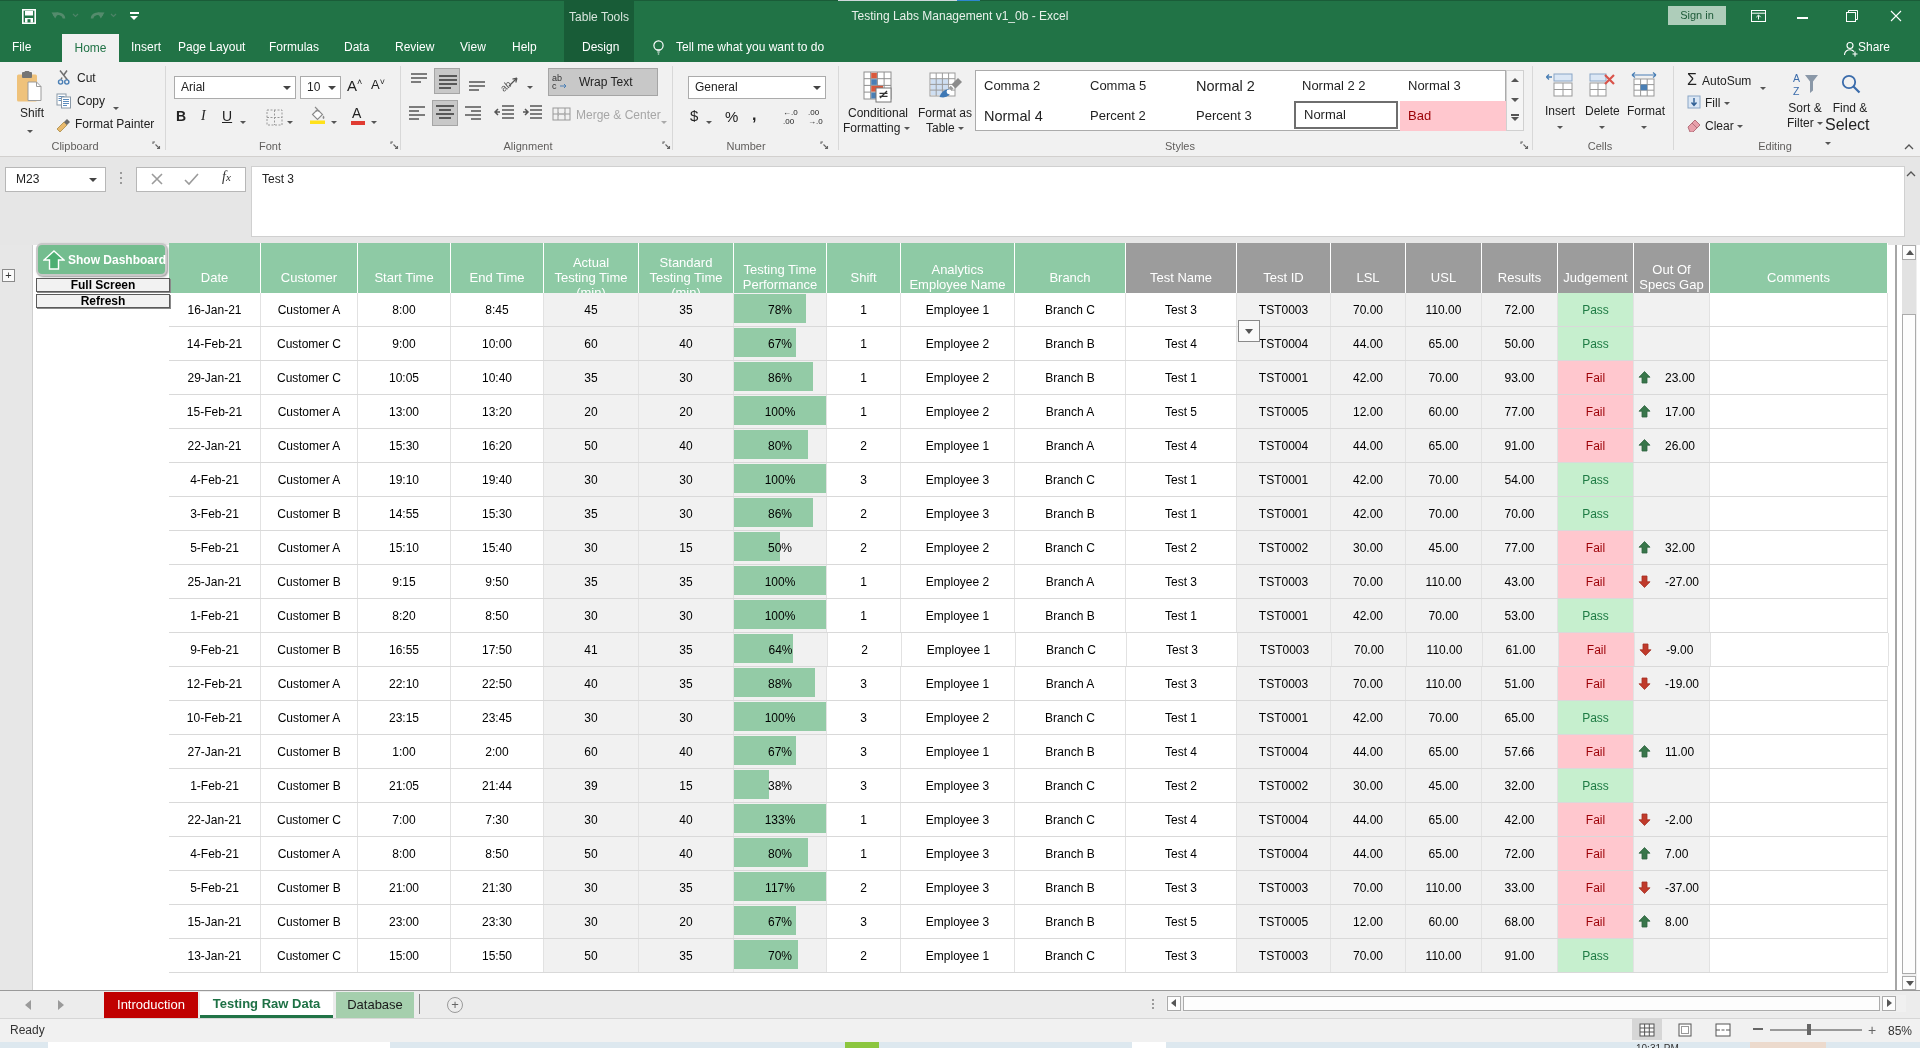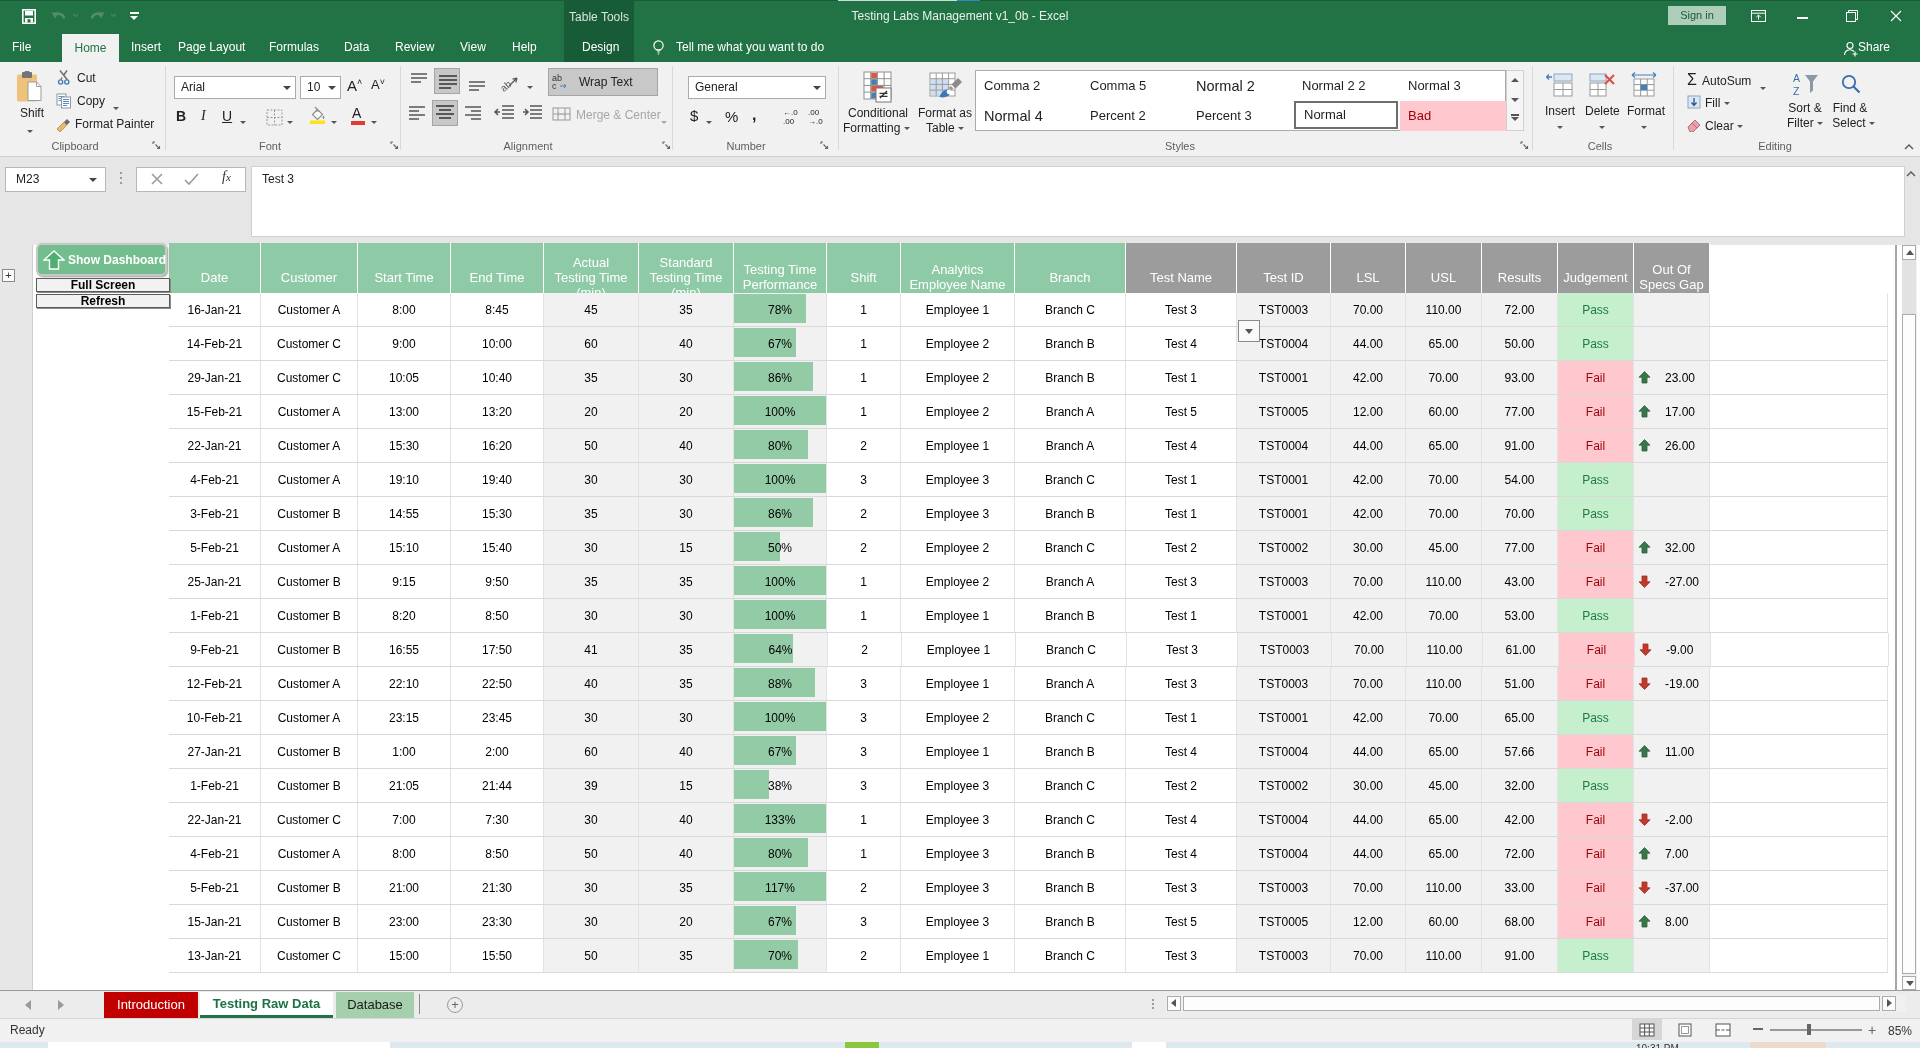--- a/index.html
+++ b/index.html
@@ -348,21 +348,21 @@
     <text x="0" y="23" font-size="10.5" fill="#3b6cab" font-family="Liberation Sans">Z</text>
     <path d="M12 3 h13 l-5 6.5 v9 l-3 2.5 v-11.5 z" fill="#8a98a8"></path>
   </svg>
 <div class="abs" style="left:1780px;top:101px;width:50px;text-align:center;font-size:12px;color:#222">Sort &amp;</div>
 <div class="abs" style="left:1780px;top:116px;width:50px;text-align:center;font-size:12px;color:#222">Filter <span class="caret"></span></div>
 <svg class="abs" style="left:1840px;top:73px" width="22" height="22" viewBox="0 0 22 22">
     <circle cx="9" cy="9" r="6.2" fill="none" stroke="#3b6cab" stroke-width="1.8"></circle>
     <path d="M13.5 13.5 l6 6" stroke="#3b6cab" stroke-width="2.2"></path>
   </svg>
 <div class="abs" style="left:1825px;top:101px;width:50px;text-align:center;font-size:12px;color:#222">Find &amp;</div>
-<div class="abs" style="left:1825px;top:116px;width:50px;text-align:right;font-size:12px;color:#222">Select <span class="caret"></span></div>
+<div class="abs" style="left:1825px;top:116px;width:50px;text-align:left;font-size:16px;color:#222">Select <span class="caret"></span></div>
 <svg class="abs" style="left:1903px;top:143px" width="12" height="8" viewBox="0 0 12 8">
     <path d="M2 6 L6 2 L10 6" fill="none" stroke="#555" stroke-width="1.3"></path>
   </svg>
 <div id="fbar"></div>
 <div id="namebox">M23<span style="position:absolute;right:8px;top:10px;width:0;height:0;border-left:4px solid transparent;border-right:4px solid transparent;border-top:4px solid #444"></span></div>
 <div class="abs" style="left:120px;top:172px;width:2px;height:2px;background:#9a9a9a;box-shadow:0 5px 0 #9a9a9a,0 10px 0 #9a9a9a"></div>
 <div id="fxbox"></div>
 <svg class="abs" style="left:150px;top:172px" width="14" height="14" viewBox="0 0 14 14">
     <path d="M2 2 L12 12 M12 2 L2 12" stroke="#9b9b9b" stroke-width="1.6"></path>
   </svg>
@@ -422,20 +422,23 @@
         <span>USL</span>
       </div>
 <div class="hg" style="left:1313px;width:76px">
         <span>Results</span>
       </div>
 <div class="hg" style="left:1389px;width:76px">
         <span>Judgement</span>
       </div>
 <div class="hg" style="left:1465px;width:76px">
         <span>Out Of<br>Specs Gap</span>
+      </div>
+<div class="hc" style="left:1541px;width:178px">
+        <span>Comments</span>
       </div>
     </div>
 <div id="tbody">
       <div class="row">
         <div class="c" style="width:92px">16-Jan-21</div>
         <div class="c" style="width:97px">Customer A</div>
         <div class="c" style="width:93px">8:00</div>
         <div class="c" style="width:93px">8:45</div>
         <div class="c cg" style="width:95px">45</div>
         <div class="c cg" style="width:95px">35</div>

